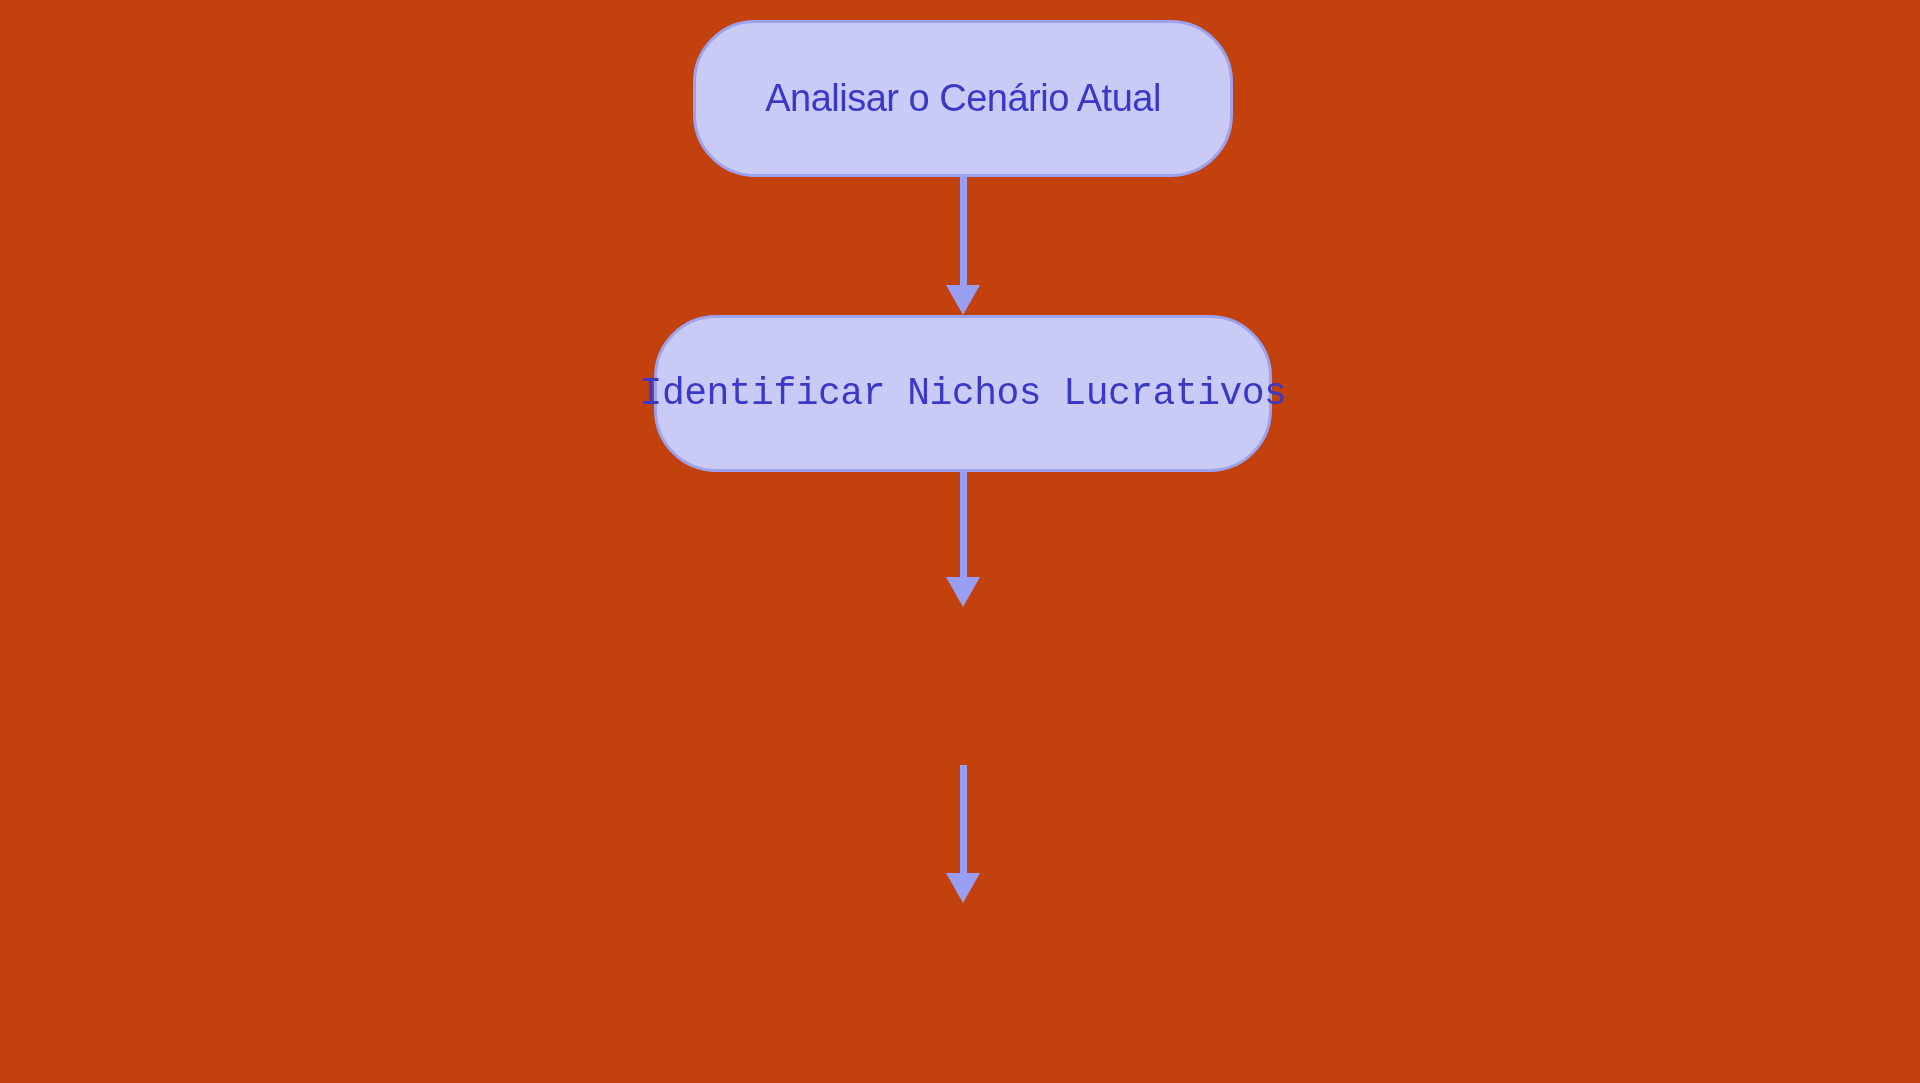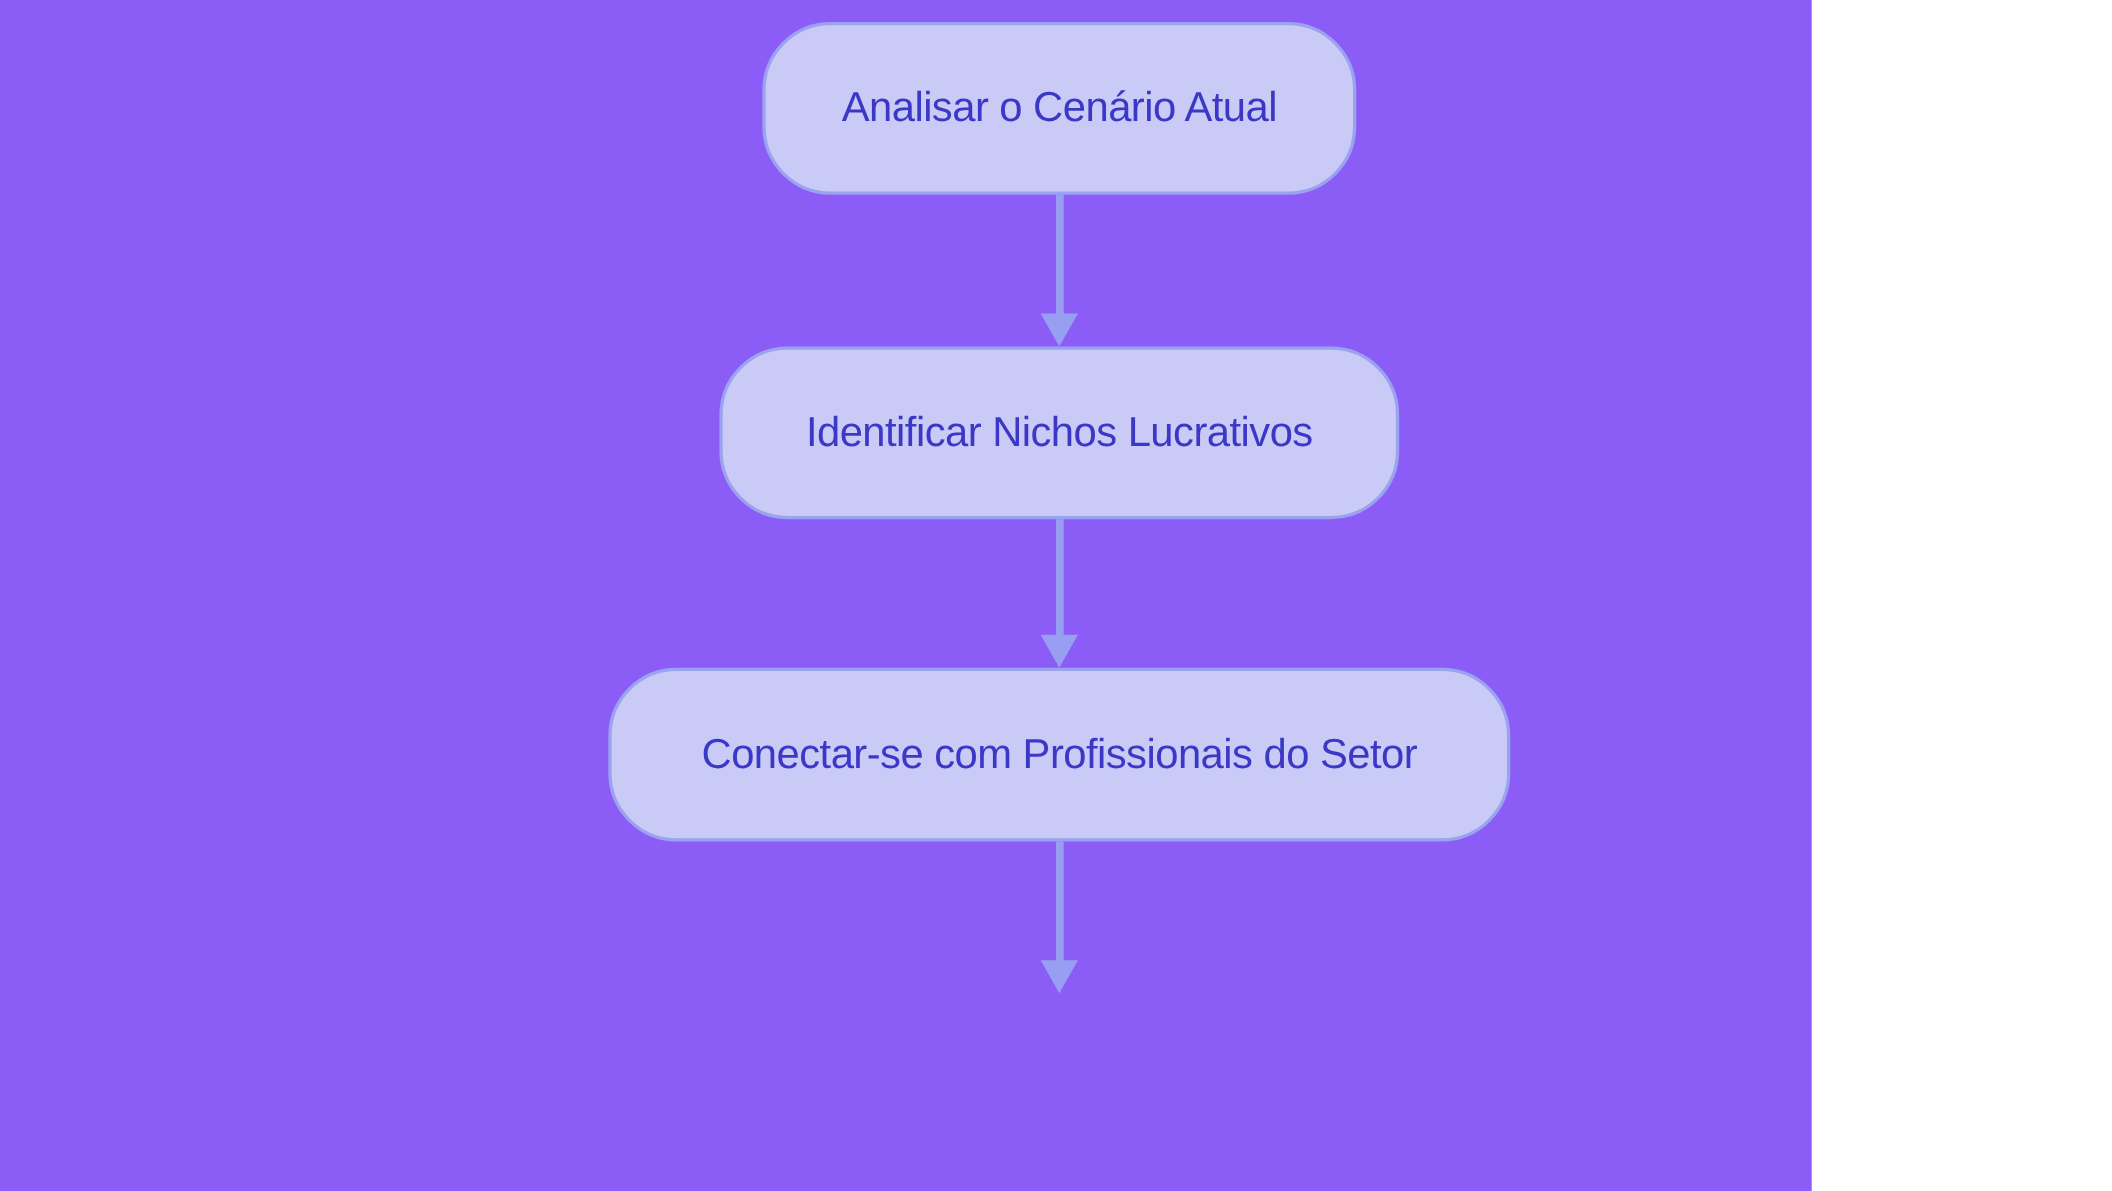--- a/index.html
+++ b/index.html
@@ -8,23 +8,23 @@
   }
   body {
     width: 1920px;
     height: 1083px;
     background: #ffffff;
     font-family: "Liberation Sans", sans-serif;
     overflow: hidden;
   }
   .canvas {
     position: relative;
-    width: 1647px;
+    width: 1920px;
     height: 1083px;
-    background: #8b5cf6;
+    background: #c2410c;
   }
   .node {
     position: absolute;
     box-sizing: border-box;
     border: 3px solid #9ba2ef;
     border-radius: 62px;
     background: #c9cbf6;
     display: flex;
     align-items: center;
     justify-content: center;
@@ -52,26 +52,23 @@
 </head>
 <body style="background: rgb(255, 255, 255);">
 
 <div class="canvas">
 
   <div class="node" style="left: 693px; top: 20px; width: 540px; height: 157px; background: rgb(201, 203, 246); border-color: rgb(155, 162, 239);">
     <span class="node-label" style="color: rgb(59, 56, 199);">Analisar o Cenário Atual</span>
   </div>
 
   <div class="node" style="left: 654px; top: 315px; width: 618px; height: 157px; background: rgb(201, 203, 246); border-color: rgb(155, 162, 239);">
-    <span class="node-label" style="color: rgb(59, 56, 199);">Identificar Nichos Lucrativos</span>
+    <span class="node-label" style="color: rgb(59, 56, 199); font-family: Liberation Mono, monospace;">Identificar Nichos Lucrativos</span>
   </div>
 
-  <div class="node" style="left: 553px; top: 607px; width: 820px; height: 158px; background: rgb(201, 203, 246); border-color: rgb(155, 162, 239);">
-    <span class="node-label" style="color: rgb(59, 56, 199);">Conectar-se com Profissionais do Setor</span>
-  </div>
 
 
   <div>
     <div class="edge-line" style="left: 959.5px; top: 177px; height: 110px; background: rgb(152, 159, 242);"></div>
     <div class="edge-head" style="left: 946px; top: 285px; border-top-color: rgb(152, 159, 242);"></div>
   </div>
 
   <div>
     <div class="edge-line" style="left: 959.5px; top: 472px; height: 107px; background: rgb(152, 159, 242);"></div>
     <div class="edge-head" style="left: 946px; top: 577px; border-top-color: rgb(152, 159, 242);"></div>

